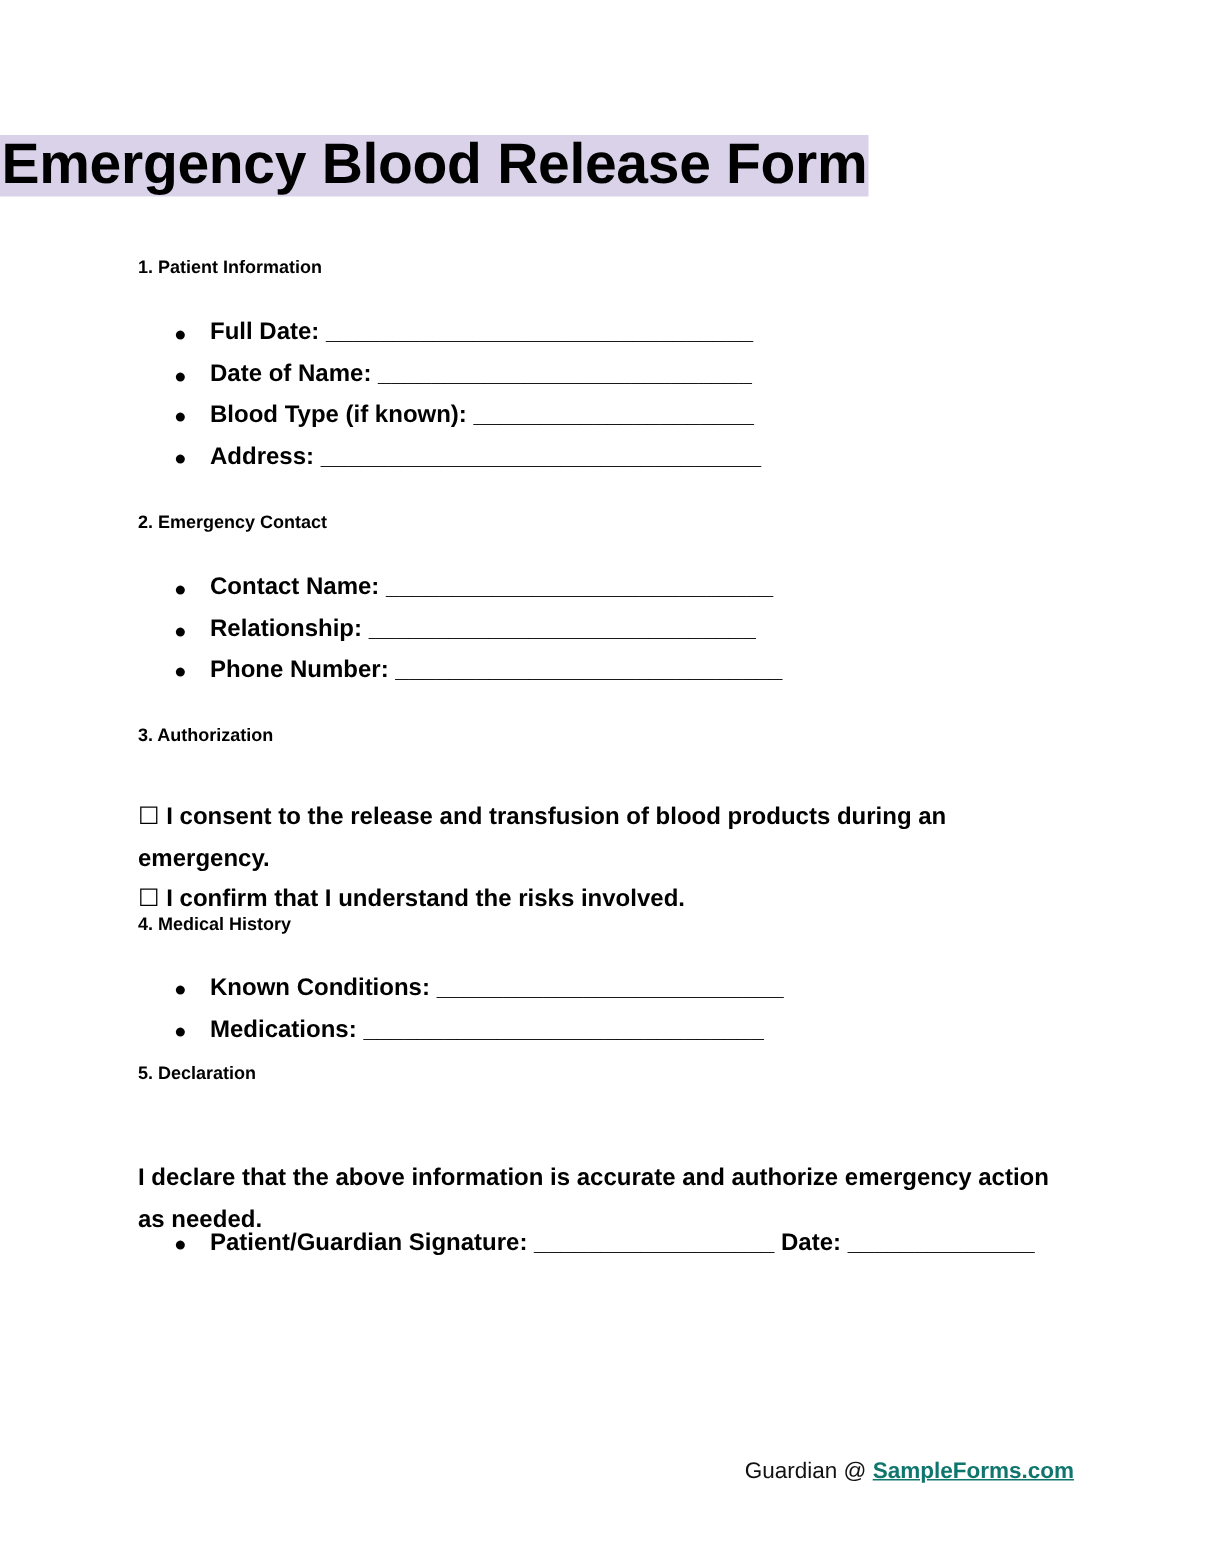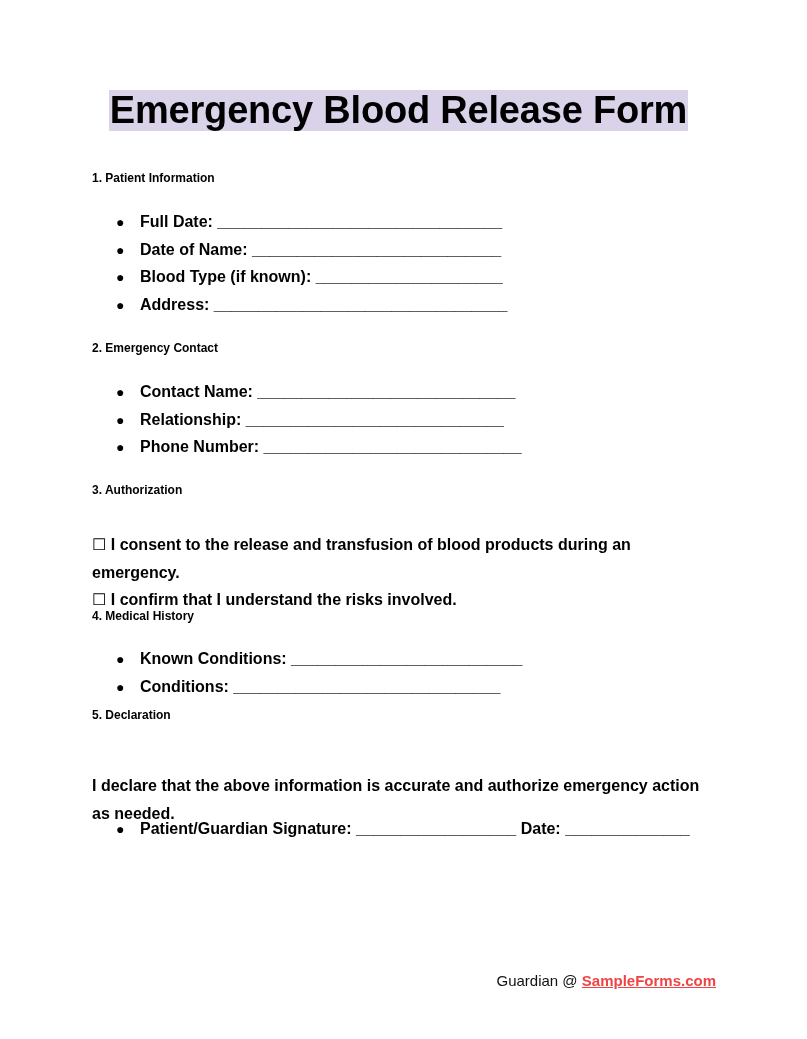--- a/index.html
+++ b/index.html
@@ -1,33 +1,33 @@
 <!DOCTYPE html>
 <html><head>
   <meta charset="utf-8">
   <style>
     html, body { margin: 0; padding: 0; background: #ffffff; }
     body {
       width: 807px; height: 1039px; position: relative; overflow: hidden;
       font-family: "Liberation Sans", sans-serif; color: #000;
     }
-    .title-wrap { position: absolute; top: 90px; left: 0; width: 797px; text-align: center; }
+    .title-wrap { position: absolute; top: 90px; left: 0; width: 797px; }
     .title {
       display: inline-block; background: #d9d2e9; font-weight: bold;
       font-size: 38px; line-height: 41px; padding: 0 1px; letter-spacing: -0.2px;
     }
     .content { position: absolute; left: 92px; top: 0; width: 620px; }
     .heading { position: absolute; left: 0; font-weight: bold; font-size: 12px; line-height: 20px; white-space: nowrap; }
     .ul { position: absolute; left: 0; margin: 0; padding: 0; list-style: none; }
     .li { position: relative; height: 27.5px; font-weight: bold; font-size: 16px; line-height: 20px; white-space: nowrap; padding-left: 48px; }
     .bullet { position: absolute; left: 24px; top: 0; font-size: 14px; }
     .para { position: absolute; left: 0; font-weight: bold; font-size: 16px; line-height: 27.5px; width: 620px; margin-top: 28px; }
     .check { font-weight: normal; }
     .footer { position: absolute; top: 971px; right: 91px; font-size: 15px; line-height: 20px; white-space: nowrap; color: #111; }
-    .footer a { color: #ef4444; font-weight: bold; text-decoration: underline; }
+    .footer a { color: #0f766e; font-weight: bold; text-decoration: underline; }
   </style>
 </head>
 <body>
 
 <div class="title-wrap">
   <span class="title">Emergency Blood Release Form</span>
 </div>
 
 <div class="content">
 
@@ -52,21 +52,21 @@
     <span>I consent to the release and transfusion of blood products during an emergency.</span>
   </div>
   <div class="para" style="top:558px">
     <span class="check">☐</span>
     <span>I confirm that I understand the risks involved.</span>
   </div>
 
   <div class="heading" style="top:606px">4. Medical History</div>
   <ul class="ul" style="top:649px">
     <li class="li"><span class="bullet">●</span><span>Known Conditions:</span> <span>__________________________</span></li>
-    <li class="li"><span class="bullet">●</span><span>Conditions:</span> <span>______________________________</span></li>
+    <li class="li"><span class="bullet">●</span><span>Medications:</span> <span>______________________________</span></li>
   </ul>
 
   <div class="heading" style="top:705px">5. Declaration</div>
   <div class="para" style="top:744px">I declare that the above information is accurate and authorize emergency action as needed.</div>
   <ul class="ul" style="top:819px">
     <li class="li"><span class="bullet">●</span><span>Patient/Guardian Signature:</span> <span>__________________</span> <span>Date:</span> <span>______________</span></li>
   </ul>
 </div>
 
 <div class="footer">

